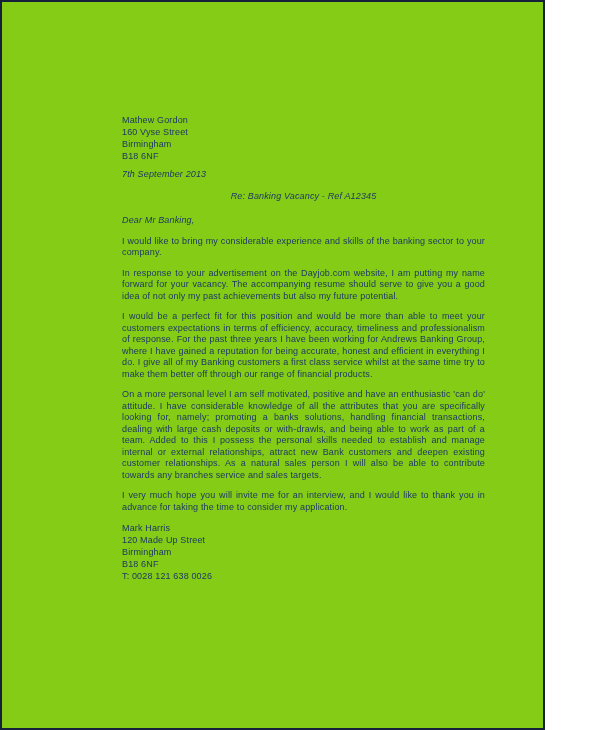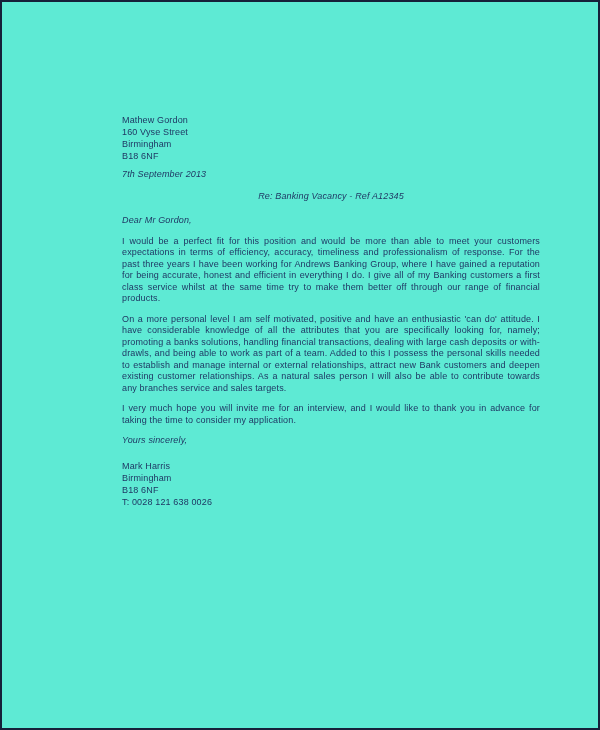--- a/index.html
+++ b/index.html
@@ -2,24 +2,24 @@
 <html><head>
 <meta charset="utf-8">
 <style>
   html, body {
     margin: 0;
     padding: 0;
     background: #ffffff;
   }
   .page {
     position: relative;
-    width: 600px;
+    width: 545px;
     height: 730px;
     box-sizing: border-box;
-    background: #5eead4;
+    background: #84cc16;
     border: 2px solid #16203a;
     overflow: hidden;
     font-family: "Liberation Sans", sans-serif;
     color: #1f3864;
   }
   .content {
     position: absolute;
     top: 112px;
     left: 120px;
     right: 58px;
@@ -53,29 +53,31 @@
       <div class="addr-line">Mathew Gordon</div>
       <div class="addr-line">160 Vyse Street</div>
       <div class="addr-line">Birmingham</div>
       <div class="addr-line">B18 6NF</div>
     </div>
 
     <div class="date-line">7th September 2013</div>
 
     <div class="subject-line">Re: Banking Vacancy  -  Ref A12345</div>
 
-    <div class="salutation-line">Dear Mr Gordon,</div>
+    <div class="salutation-line">Dear Mr Banking,</div>
 
+    <p class="para">I would like to bring my considerable experience and skills of the banking sector to your company.</p>
+    <p class="para">In response to your advertisement on the Dayjob.com website, I am putting my name forward for your vacancy. The accompanying resume should serve to give you a good idea of not only my past achievements but also my future potential.</p>
     <p class="para">I would be a perfect fit for this position and would be more than able to meet your customers expectations in terms of efficiency, accuracy, timeliness and professionalism of response. For the past three years I have been working for Andrews Banking Group, where I have gained a reputation for being accurate, honest and efficient in everything I do. I give all of my Banking customers a first class service whilst at the same time try to make them better off through our range of financial products.</p>
     <p class="para">On a more personal level I am self motivated, positive and have an enthusiastic 'can do' attitude. I have considerable knowledge of all the attributes that you are specifically looking for, namely; promoting a banks solutions, handling financial transactions, dealing with large cash deposits or with-drawls, and being able to work as part of a team. Added to this I possess the personal skills needed to establish and manage internal or external relationships, attract new Bank customers and deepen existing customer relationships. As a natural sales person I will also be able to contribute towards any branches service and sales targets.</p>
     <p class="para">I very much hope you will invite me for an interview, and I would like to thank you in advance for taking the time to consider my application.</p>
 
-    <div class="closing-line">Yours sincerely,</div>
 
     <div class="sender">
       <div class="addr-line">Mark Harris</div>
+      <div class="addr-line">120 Made Up Street</div>
       <div class="addr-line">Birmingham</div>
       <div class="addr-line">B18 6NF</div>
       <div class="addr-line">T: 0028 121 638 0026</div>
     </div>
 
   </div>
 </div>
 
 </body></html>

